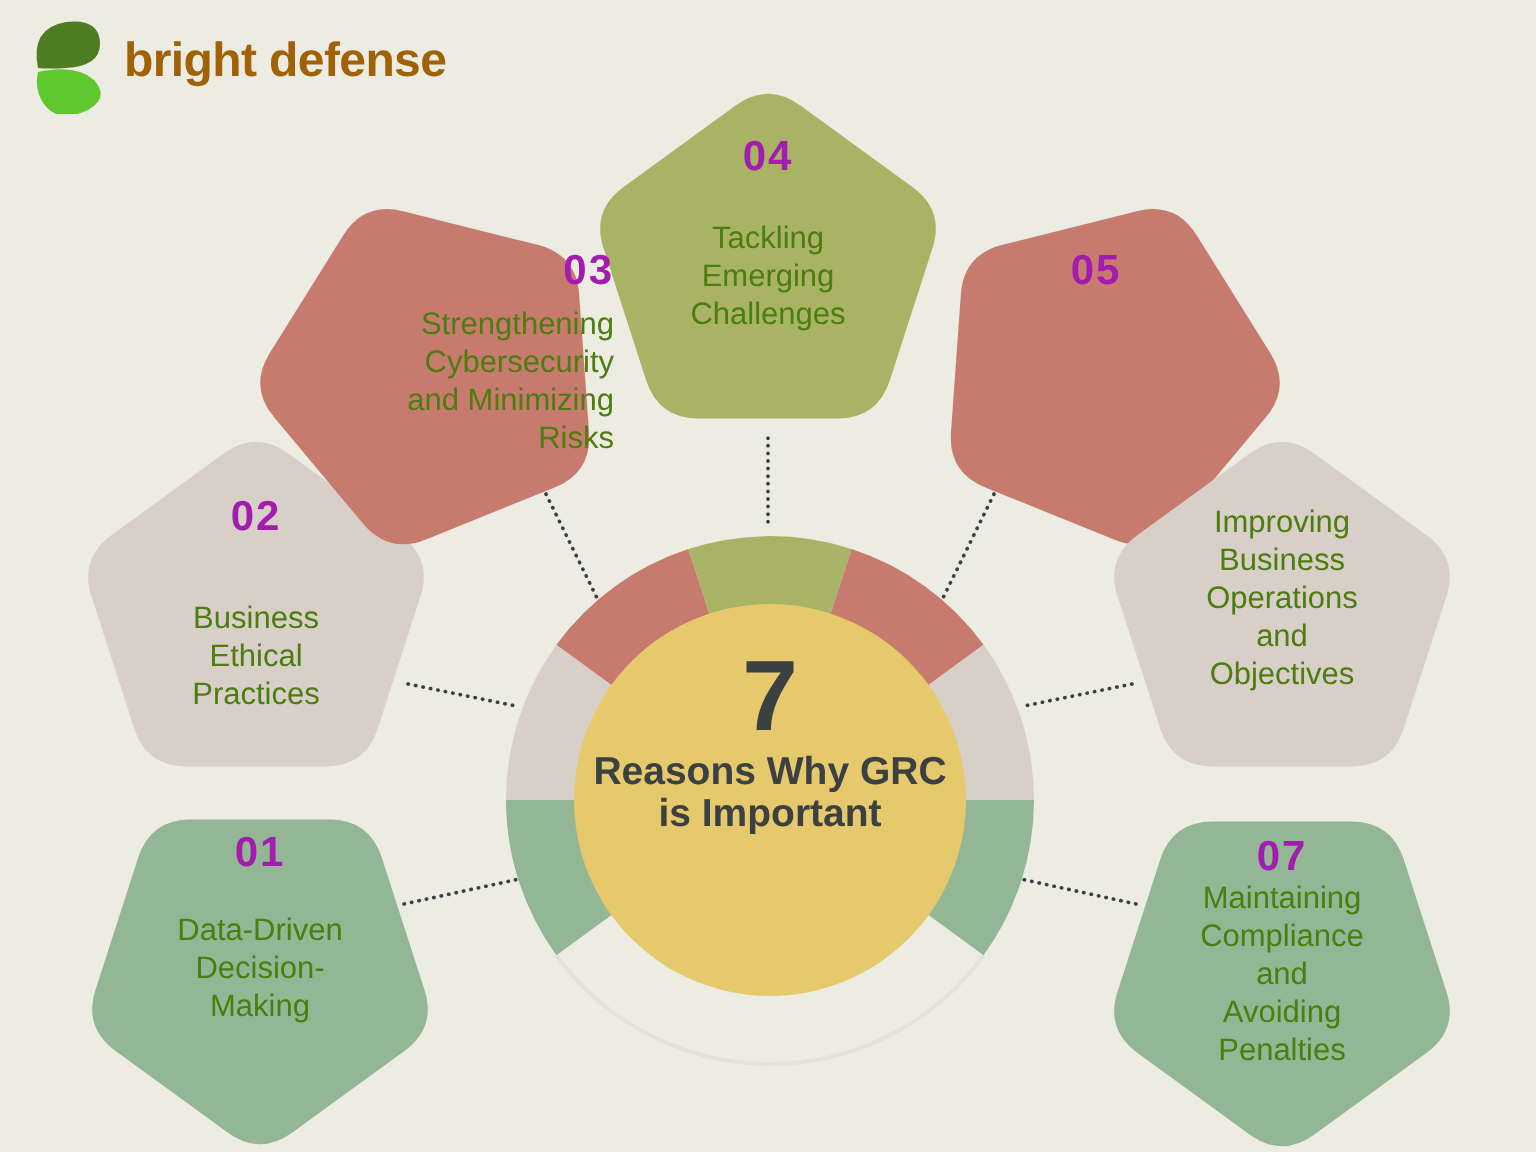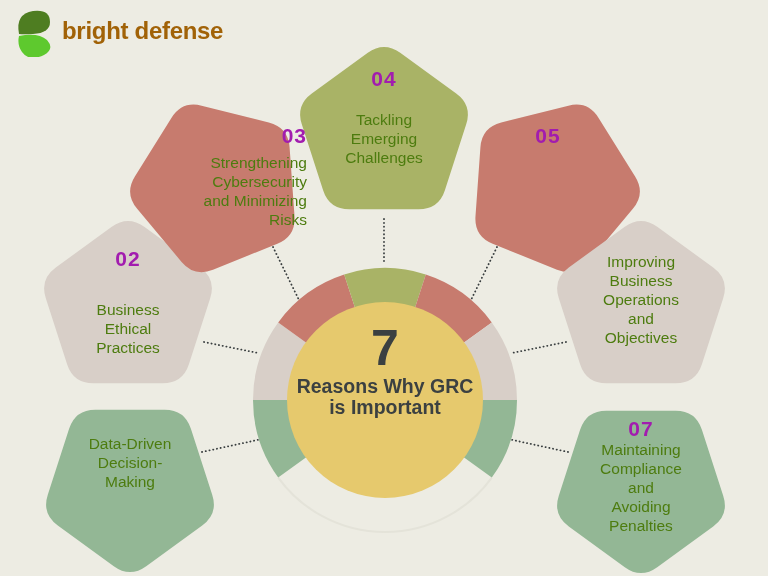--- a/index.html
+++ b/index.html
@@ -74,20 +74,21 @@
 
 <div class="logo">
   <svg width="46" height="52" viewBox="0 0 46 52">
     <path d="M9 29 Q5 9 23 6 Q40 4 40 17 Q40 28 23 29 Q14 29.5 9 29 Z" fill="#4e7d21"></path>
     <path d="M9 31 Q28 27 37 35 Q45 44 34 50 Q19 57 12 47 Q7 40 9 31 Z" fill="#5ec92e"></path>
   </svg>
   <span class="logo-text">bright defense</span>
 </div>
 
 <div class="pent-text p01">
+  <div class="pent-num">01</div>
   <div class="pent-label">Data-Driven
 Decision-
 Making</div>
 </div>
 <div class="pent-text p02">
   <div class="pent-num">02</div>
   <div class="pent-label">Business
 Ethical
 Practices</div>
 </div>

